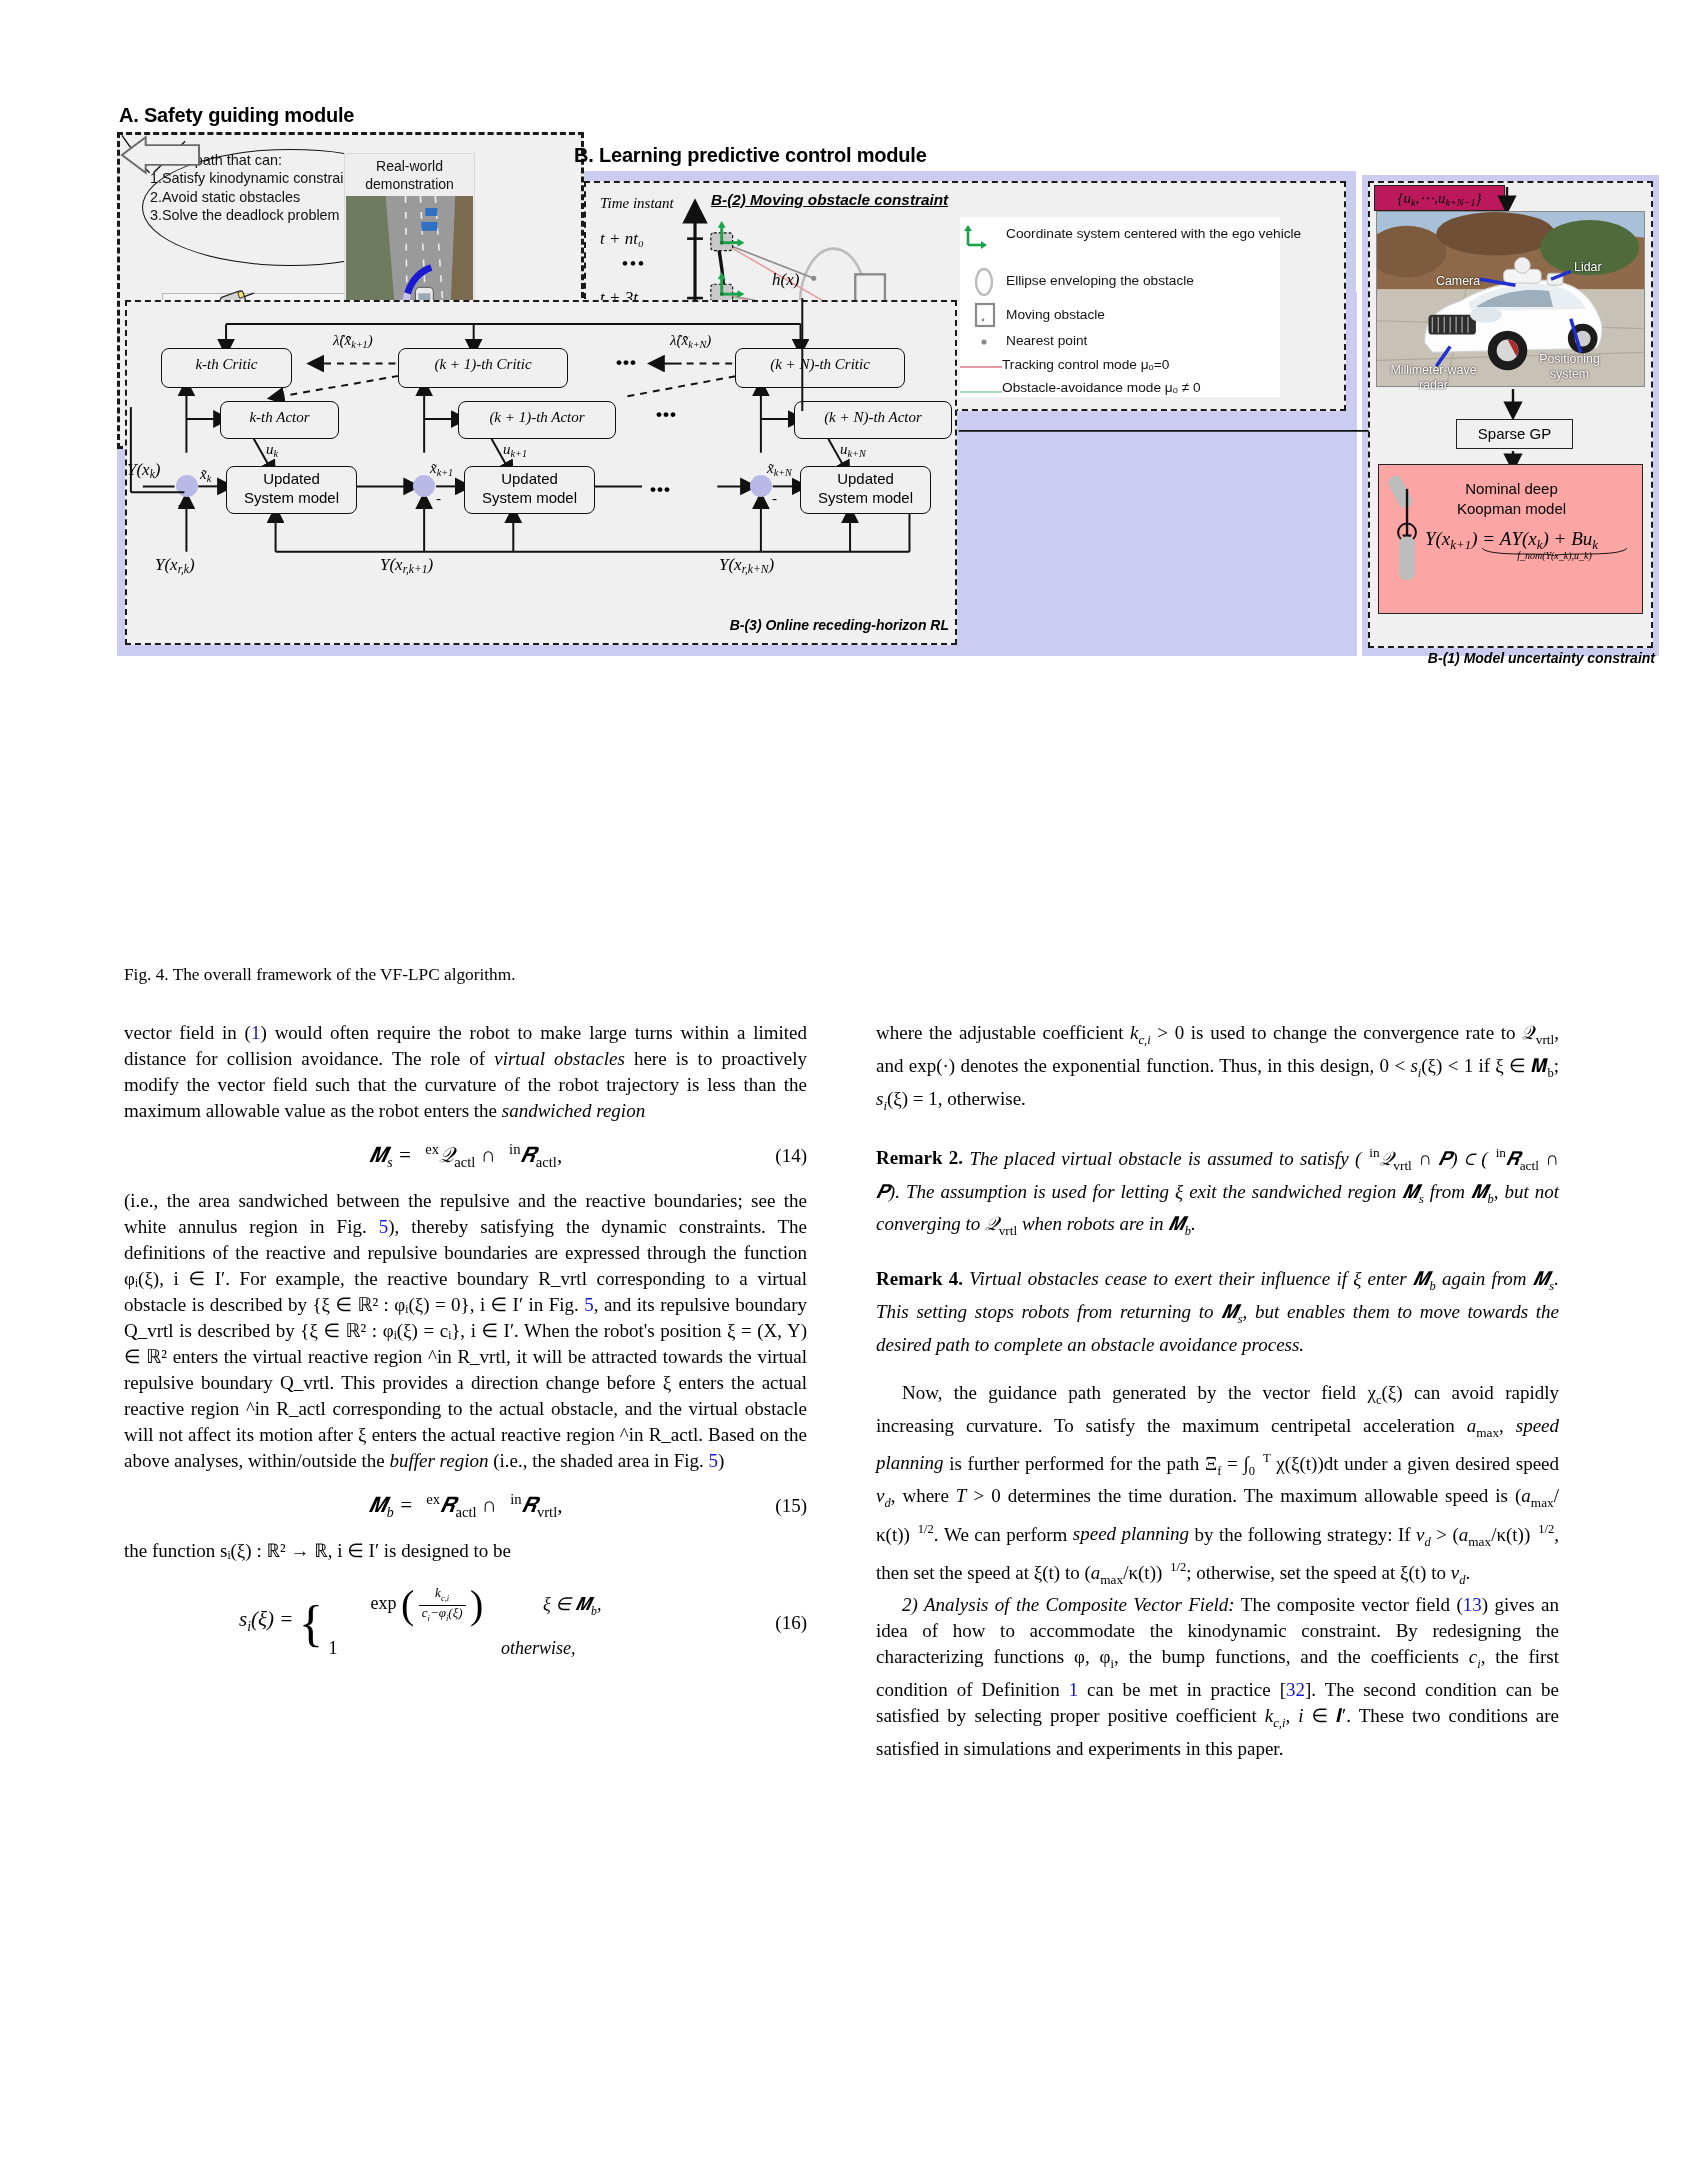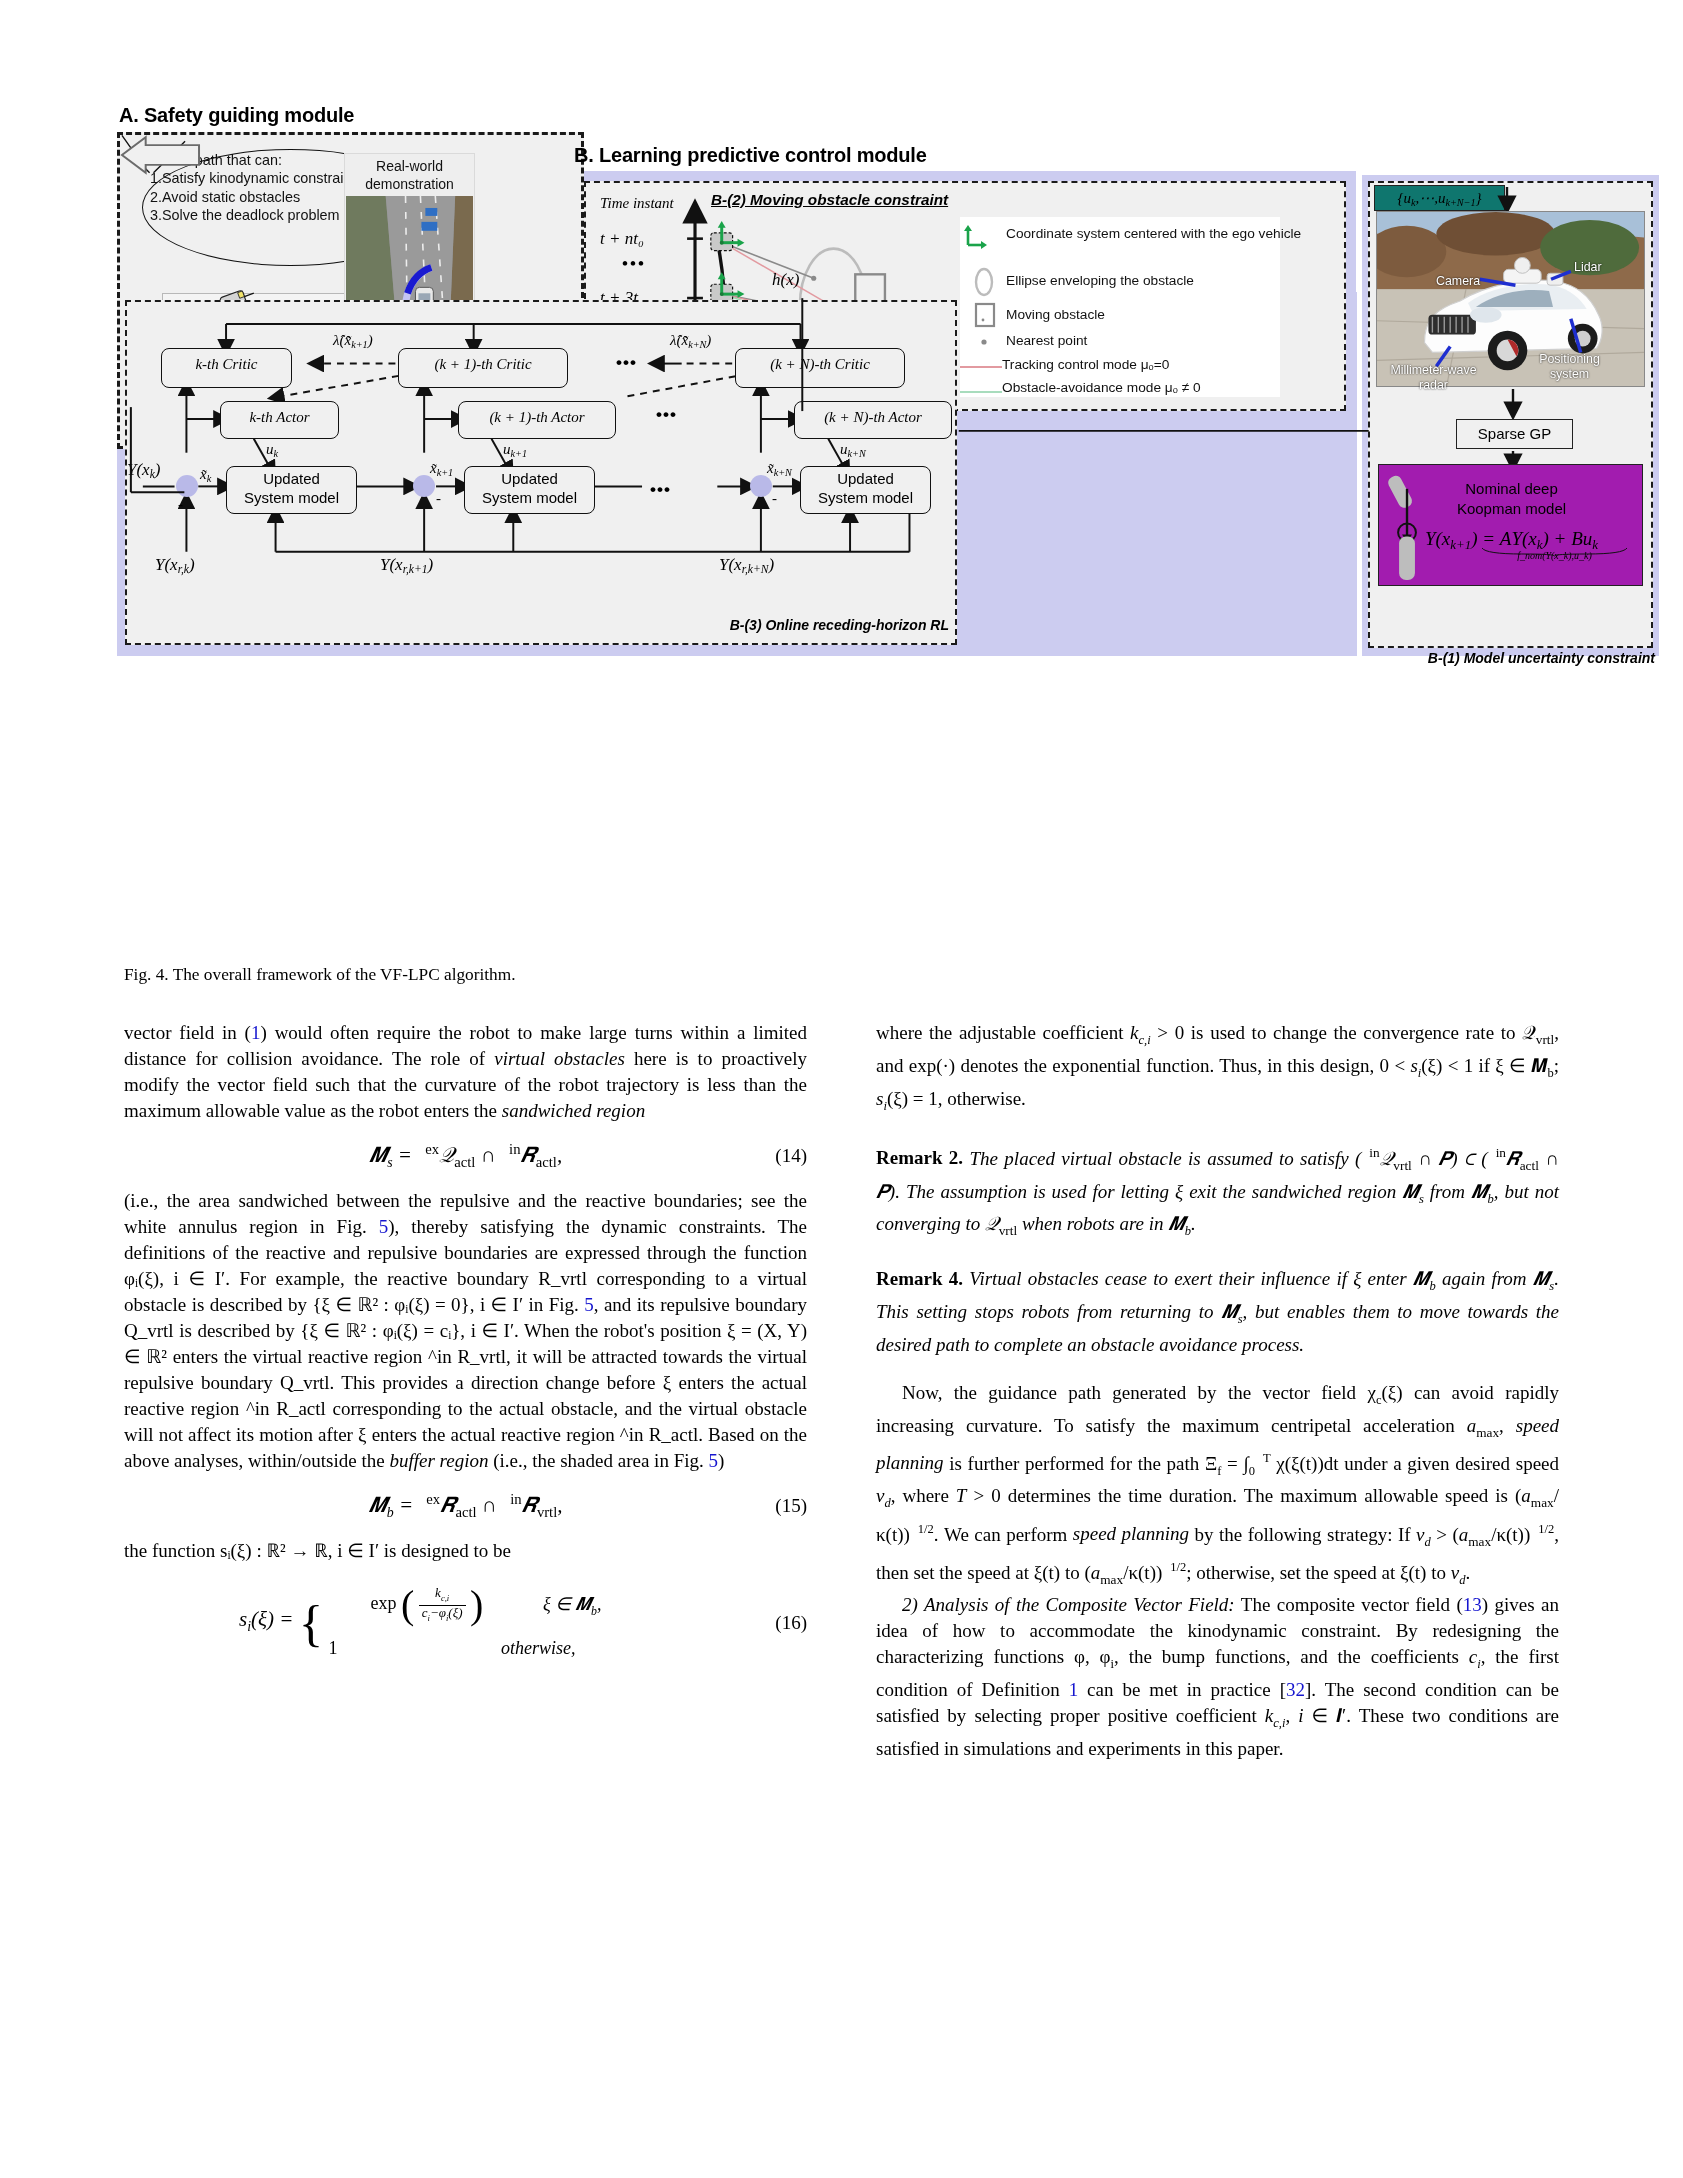--- a/index.html
+++ b/index.html
@@ -70,30 +70,30 @@
   .legendbox { position:absolute; left:374px; top:34px; width:320px; height:180px; background:#ffffff; }
   .leg-row { position:absolute; left:46px; font-family:"Liberation Sans", sans-serif; font-size:13.7px; line-height:17px; color:#111;}
   .leg-icon { position:absolute; left:8px; }
 
   
   #b1 { position:absolute; left:1243px; top:71px; width:297px; height:481px;
         background:#ccccf0; }
   #b1-inner { position:absolute; left:1249px; top:77px; width:285px; height:467px;
               border:2.6px dashed #1a1a1a; background:#f0f0f0; }
   .u-box { position:absolute; left:1255px; top:81px; width:131px; height:26px;
-           border:1.8px solid #222; background:#0f766e; font-size:15px; text-align:center; line-height:24px; }
+           border:1.8px solid #222; background:#be185d; font-size:15px; text-align:center; line-height:24px; }
   .carimg { position:absolute; left:1257px; top:107px; width:269px; height:176px; overflow:hidden;
             border:1px solid #888; }
   .car-tag { position:absolute; color:#fff; font-family:"Liberation Sans", sans-serif; font-size:12.4px;
              line-height:15px; text-align:center; text-shadow:0 0 2px #000; }
   .sgp { position:absolute; left:1337px; top:315px; width:117px; height:30px; border:1.8px solid #222;
          background:#f0f0f0; font-family:"Liberation Sans", sans-serif; font-size:15px;
          text-align:center; line-height:27px; }
-  .koop { position:absolute; left:1259px; top:360px; width:265px; height:122px;
-          border:1.8px solid #222; background:#a21caf; }
+  .koop { position:absolute; left:1259px; top:360px; width:265px; height:150px;
+          border:1.8px solid #222; background:#fca5a5; }
   .koop-t { position:absolute; left:0; top:14px; width:265px; text-align:center;
             font-family:"Liberation Sans", sans-serif; font-size:15px; line-height:20px; }
   .koop-eq { position:absolute; left:0; top:63px; width:265px; text-align:center;
              font-family:"Liberation Serif", serif; font-style:italic; font-size:19px; }
   .b1-cap { position:absolute; left:1249px; top:546px; width:287px; text-align:right;
             font-family:"Liberation Sans", sans-serif; font-weight:bold; font-style:italic; font-size:14px; }
 
   
   #b3 { position:absolute; left:6px; top:196px; width:832px; height:345px;
         border:2.6px dashed #1a1a1a; background:#f0f0f0; }

